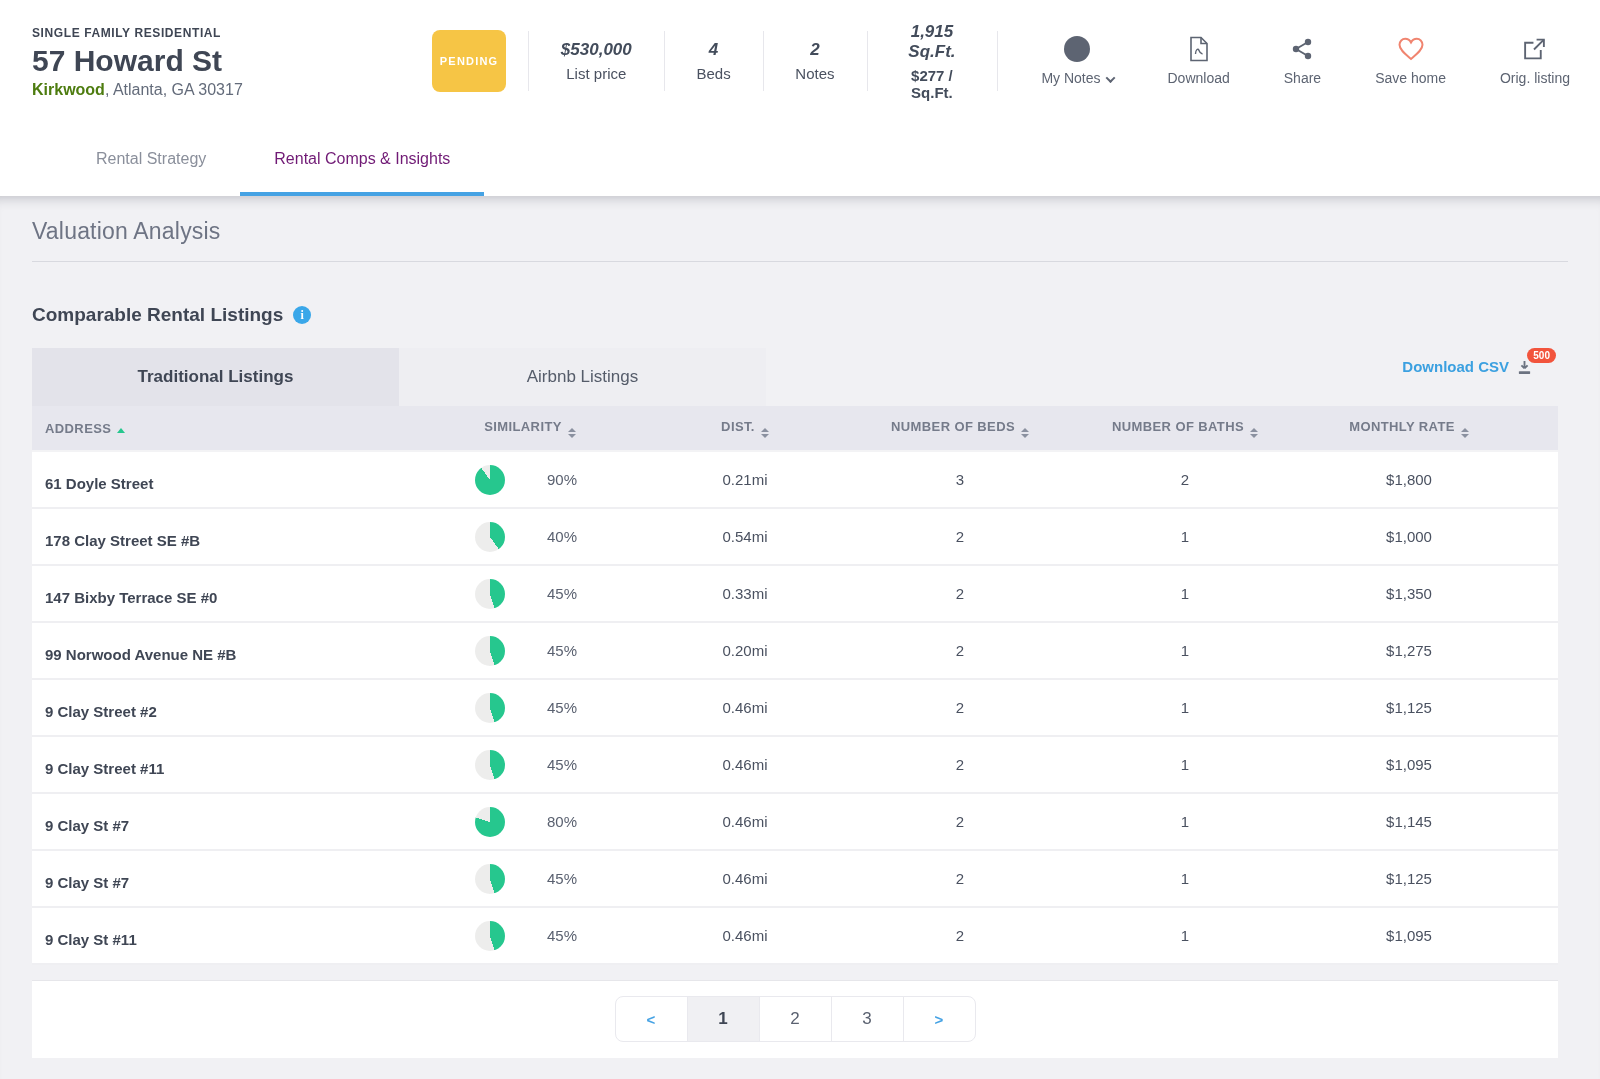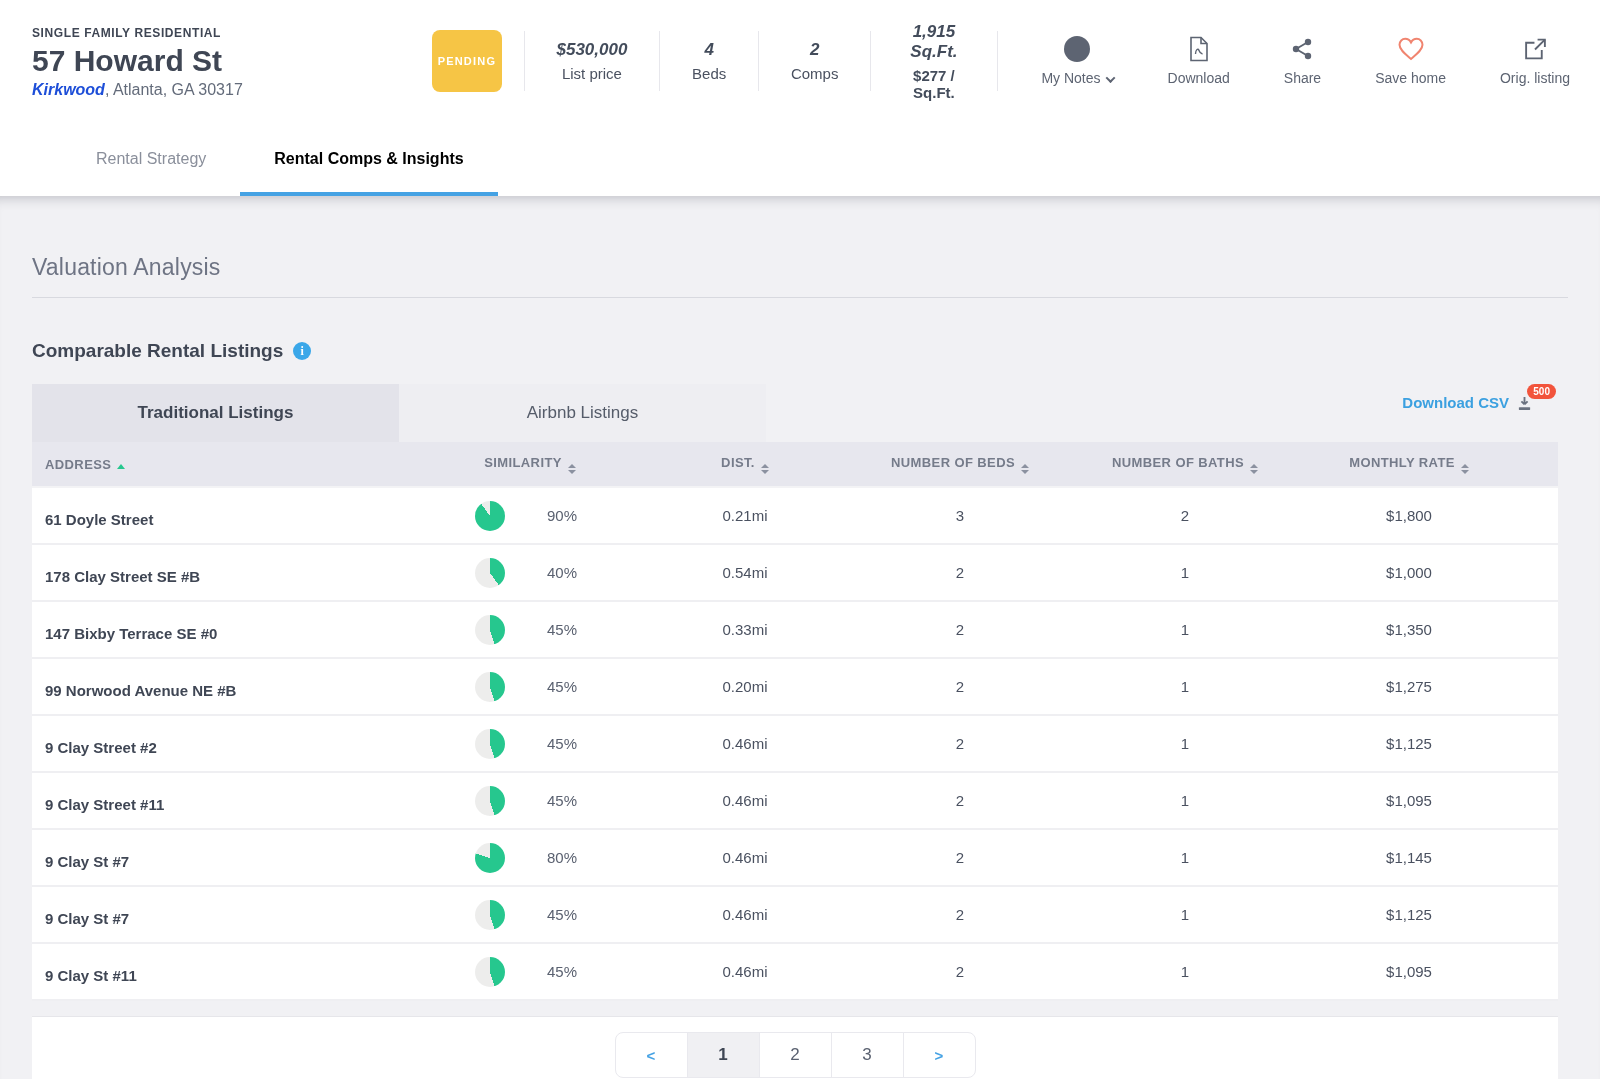--- a/index.html
+++ b/index.html
@@ -5,46 +5,46 @@
   * { margin:0; padding:0; box-sizing:border-box; }
   html,body { width:1600px; height:1079px; overflow:hidden; }
   body { font-family:"Liberation Sans", sans-serif; background:#f1f1f4; color:#3f4654; }
 
   
   .top-header { height:122px; background:#fff; display:flex; align-items:center; padding:0 30px 0 32px; }
   .prop-block { flex:0 0 400px; }
   .prop-type { font-size:12px; font-weight:bold; color:#3f4654; letter-spacing:.6px; margin-top:2px; }
   .prop-title { font-size:30px; font-weight:bold; color:#3f4654; margin-top:4px; line-height:1.1; }
   .prop-loc { font-size:16px; color:#636b7a; margin-top:4px; }
-  .prop-loc a { color:#1d4ed8; text-decoration:none; font-weight:600;font-style:italic; }
+  .prop-loc a { color:#4d7c0f; text-decoration:none; font-weight:600; }
   .status-badge { background:#f6c545; color:#fff; font-size:11px; font-weight:bold; letter-spacing:1.2px;
     border-radius:8px; width:107px; height:62px; display:flex; align-items:center; justify-content:center; }
   .vdiv { width:1px; height:60px; background:#e7e7ec; margin:0 10px; }
   .stat { text-align:center; padding:0 22px; }
   .stat .v { font-size:17px; font-weight:bold; color:#434c5b;font-style:italic; }
   .stat .l { font-size:15px; color:#4a5160; margin-top:5px; }
   .stat.sqft .l { font-weight:bold; color:#434c5b; }
   .actions { display:flex; align-items:center; gap:54px; margin-left:34px; }
   .action { display:flex; flex-direction:column; align-items:center; gap:8px; cursor:pointer; }
   .action .lbl { font-size:14px; color:#5d6472; white-space:nowrap; }
   .notes-circle { width:26px; height:26px; border-radius:50%; background:#5d6472; }
   .chev { display:inline-block; width:7px; height:7px; border-right:2px solid #5d6472; border-bottom:2px solid #5d6472;
     transform:rotate(45deg) translate(-1px,-1px); margin-left:6px; }
   .action svg { display:block; }
 
   
   .tabbar { height:74px; background:#fff; display:flex; padding-left:62px; }
   .tab { font-size:16px; color:#8a8f9b; display:flex; align-items:center; padding:0 34px; position:relative; cursor:pointer; }
-  .tab.active { color:#000000; font-weight:700; }
+  .tab.active { color:#701a75; font-weight:400; }
   .tab.active::after { content:""; position:absolute; left:0; right:0; bottom:0; height:4px; background:#45a2e4; }
 
   
   .content { height:883px; background:#f1f1f4; padding:22px 32px 0;
     box-shadow: inset 0 12px 12px -10px rgba(40,45,60,.25); }
-  .section-title { font-size:23px; font-weight:400; color:#6e7484; letter-spacing:.2px;margin-top:36px; }
+  .section-title { font-size:23px; font-weight:400; color:#6e7484; letter-spacing:.2px; }
   .section-divider { border:none; border-top:1px solid #d8d9df; margin-top:16px; }
   .subsection { display:flex; align-items:center; gap:10px; margin-top:42px; }
   .subsection h3 { font-size:19px; font-weight:600; color:#3f4654; }
   .info-icon { width:18px; height:18px; border-radius:50%; background:#3aa7e9; color:#fff; font-size:12px; font-weight:bold;
     display:flex; align-items:center; justify-content:center; cursor:pointer; font-family:"Liberation Serif", serif; }
 
   .toolbar { display:flex; justify-content:space-between; align-items:flex-start; margin-top:22px; width:1526px; }
   .subtabs { display:flex; }
   .subtab { width:367px; height:58px; display:flex; align-items:center; justify-content:center;
     font-size:17px; color:#555c6a; background:#eeeef2; cursor:pointer; }
@@ -106,21 +106,21 @@
     <div class="l">List price</div>
   </div>
   <div class="vdiv"></div>
   <div class="stat">
     <div class="v">4</div>
     <div class="l">Beds</div>
   </div>
   <div class="vdiv"></div>
   <div class="stat">
     <div class="v">2</div>
-    <div class="l">Comps</div>
+    <div class="l">Notes</div>
   </div>
   <div class="vdiv"></div>
   <div class="stat sqft">
     <div class="v">1,915 Sq.Ft.</div>
     <div class="l">$277 / Sq.Ft.</div>
   </div>
   <div class="vdiv"></div>
 
   <div class="actions">
     <div class="action">

